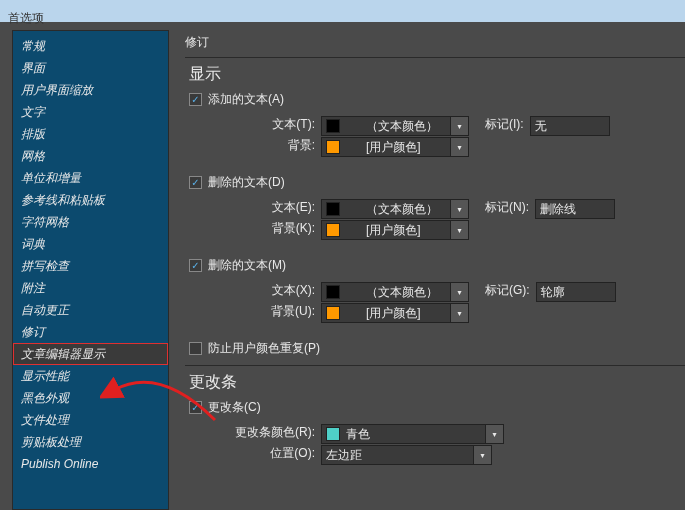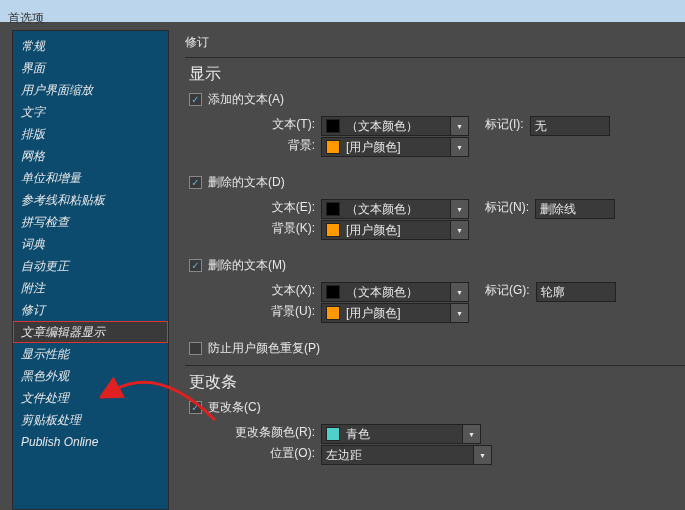--- a/index.html
+++ b/index.html
@@ -94,21 +94,21 @@
   white-space: nowrap;
 }
 .dropdown {
   display: flex;
   align-items: center;
   background: #3a3a3a;
   border: 1px solid #222;
   height: 20px;
   padding: 0 4px;
 }
-.dropdown-main { width: 130px; }
+.dropdown-main { width: 130px; gap: 20px; }
 .dropdown-arrow {
   width: 18px;
   height: 20px;
   background: #555;
   border: 1px solid #222;
   border-left: none;
   display: flex;
   align-items: center;
   justify-content: center;
   font-size: 8px;
@@ -150,24 +150,25 @@
 
   <div class="sidebar" id="sidebar">
       <div class="sidebar-item">常规</div>
       <div class="sidebar-item">界面</div>
       <div class="sidebar-item">用户界面缩放</div>
       <div class="sidebar-item">文字</div>
       <div class="sidebar-item">排版</div>
       <div class="sidebar-item">网格</div>
       <div class="sidebar-item">单位和增量</div>
       <div class="sidebar-item">参考线和粘贴板</div>
+      <div class="sidebar-item">字符网格</div>
+      <div class="sidebar-item">词典</div>
       <div class="sidebar-item">拼写检查</div>
-      <div class="sidebar-item">词典</div>
+      <div class="sidebar-item">附注</div>
       <div class="sidebar-item">自动更正</div>
-      <div class="sidebar-item">附注</div>
       <div class="sidebar-item">修订</div>
       <div class="sidebar-item selected">文章编辑器显示</div>
       <div class="sidebar-item">显示性能</div>
       <div class="sidebar-item">黑色外观</div>
       <div class="sidebar-item">文件处理</div>
       <div class="sidebar-item">剪贴板处理</div>
       <div class="sidebar-item">Publish Online</div>
     </div>
 
   <div class="content">
@@ -264,21 +265,21 @@
     </div>
 
     <div class="section">
       <div class="section-title">更改条</div>
       <div class="checkbox-row">
         <div class="checkbox checked"></div>
         <span>更改条(C)</span>
       </div>
       <div class="row">
         <div class="field-label">更改条颜色(R):</div>
-        <div class="dropdown" style="width:142px">
+        <div class="dropdown" style="width:165px">
           <div class="swatch swatch-cyan"></div>
           <span>青色</span>
         </div>
         <div class="dropdown-arrow">▾</div>
       </div>
       <div class="row">
         <div class="field-label">位置(O):</div>
         <div class="dropdown" style="width:153px">
           <span>左边距</span>
         </div>

